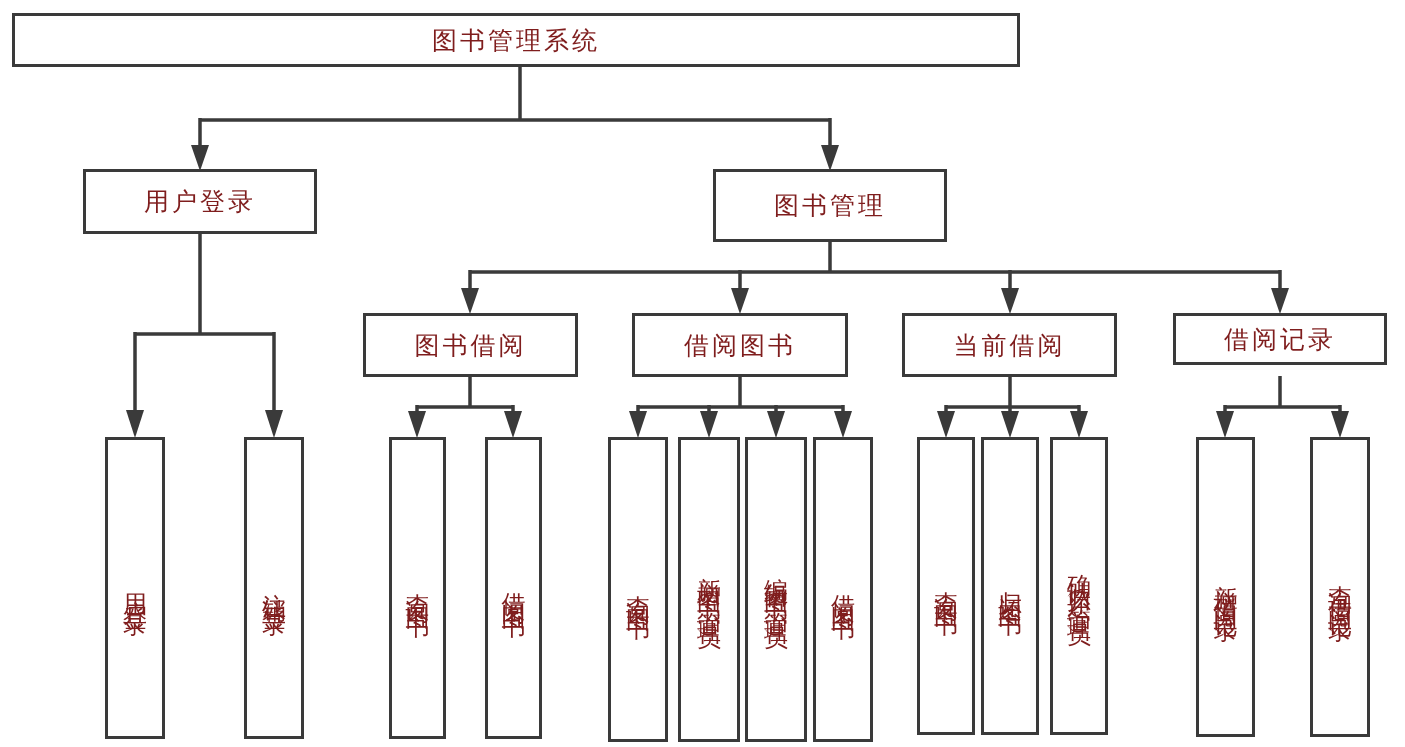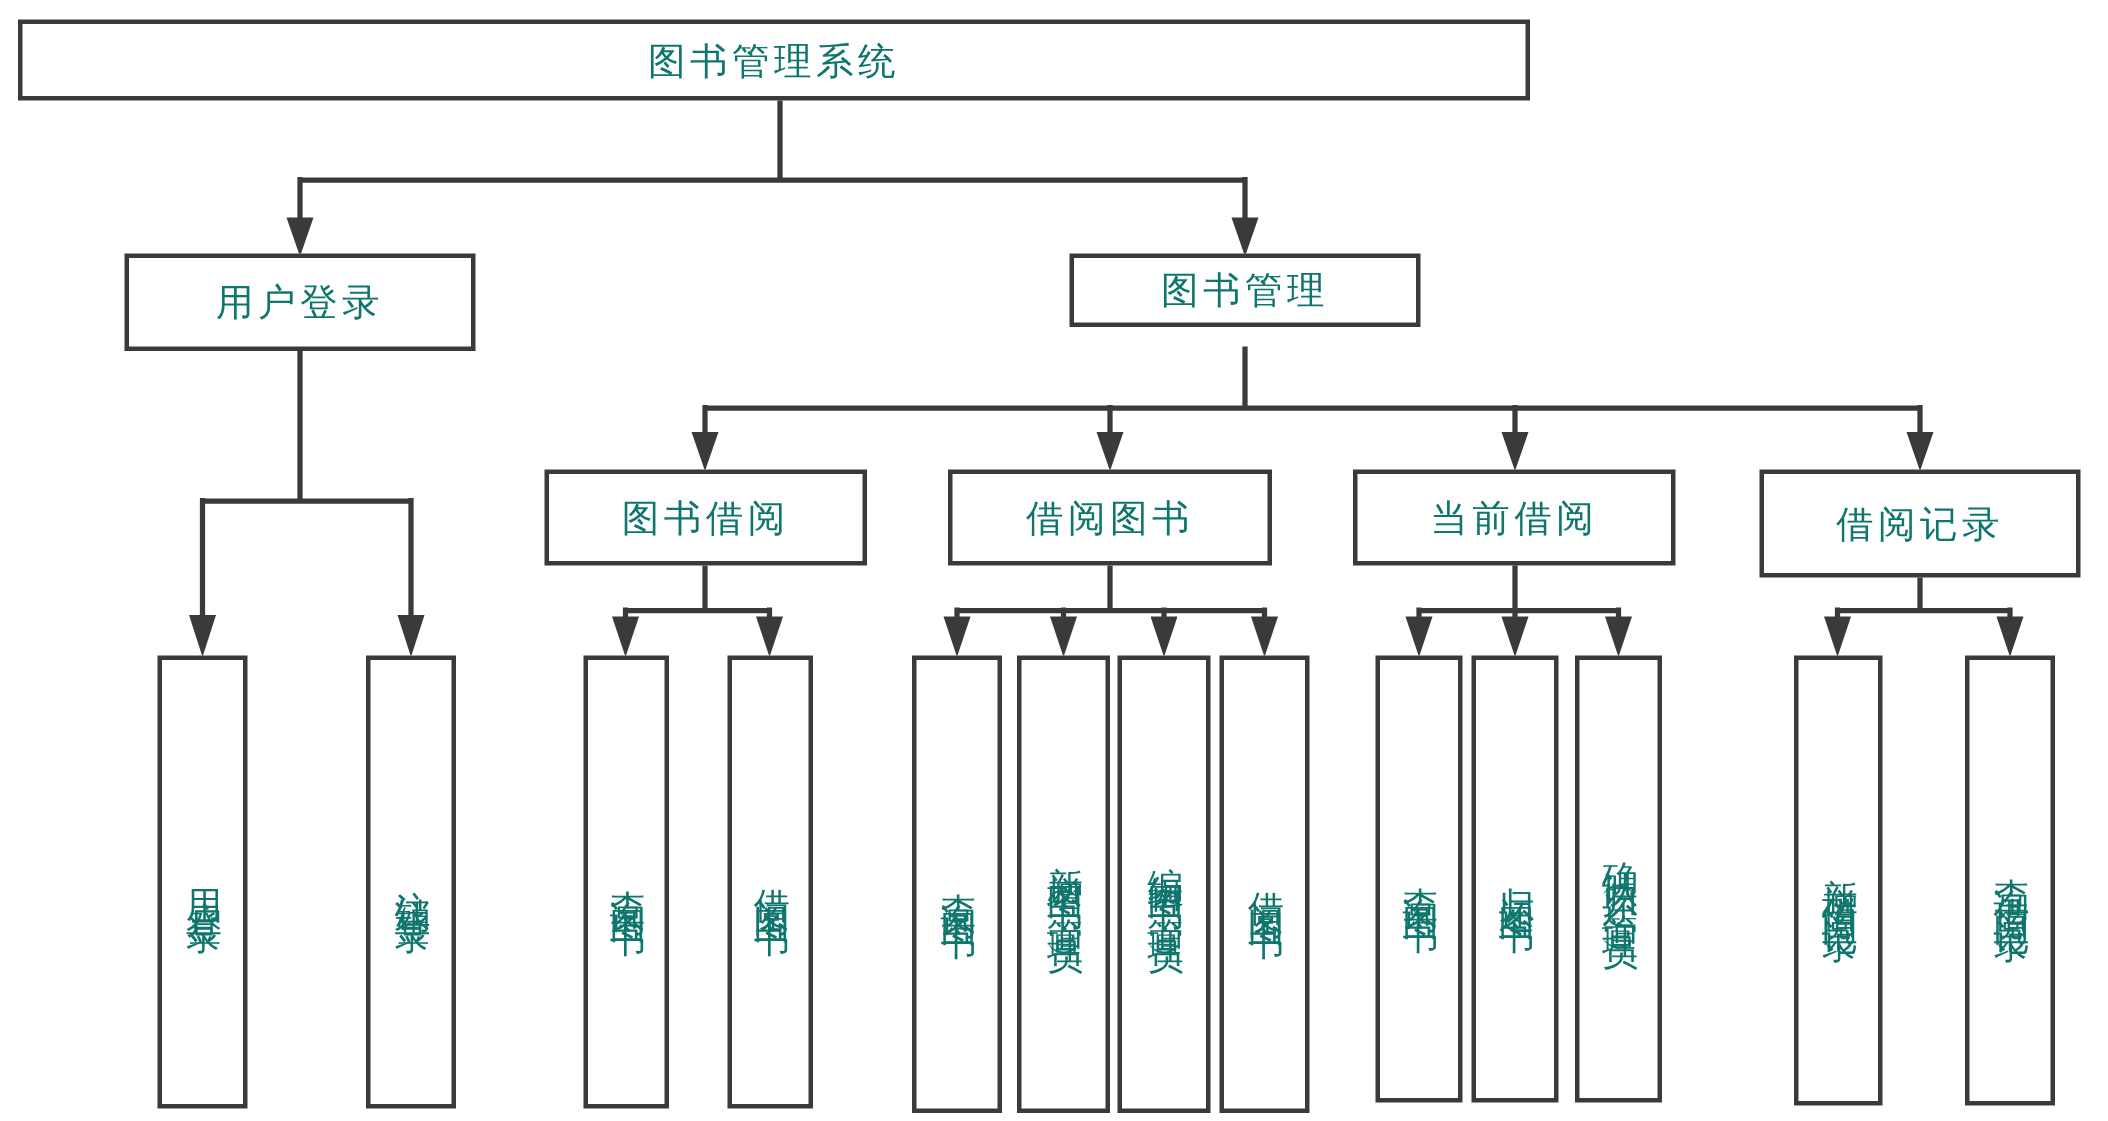--- a/index.html
+++ b/index.html
@@ -14,21 +14,21 @@
   .connectors {
     position: absolute;
     left: 0; top: 0;
     width: 1405px; height: 747px;
   }
   .box {
     position: absolute;
     box-sizing: border-box;
     border: 3px solid #3a3a3a;
     background: #ffffff;
-    color: #0f766e;
+    color: #7f1d1d;
     display: flex;
     align-items: center;
     justify-content: center;
     text-align: left;
   }
   .h-box {
     font-size: 25px;
     letter-spacing: 3px;
   }
   .v-box {
@@ -89,26 +89,26 @@
       <polygon points="1001,411 1019,411 1010,438"></polygon>
       <polygon points="1070,411 1088,411 1079,438"></polygon>
       <polygon points="1216,411 1234,411 1225,438"></polygon>
       <polygon points="1331,411 1349,411 1340,438"></polygon>
     </g>
   </svg>
 
   <div class="box h-box" style="left:12px; top:13px; width:1008px; height:54px;">图书管理系统</div>
 
   <div class="box h-box" style="left:83px; top:169px; width:234px; height:65px;">用户登录</div>
-  <div class="box h-box" style="left:713px; top:169px; width:234px; height:49px;">图书管理</div>
+  <div class="box h-box" style="left:713px; top:169px; width:234px; height:73px;">图书管理</div>
 
   <div class="box h-box" style="left:363px; top:313px; width:215px; height:64px;">图书借阅</div>
   <div class="box h-box" style="left:632px; top:313px; width:216px; height:64px;">借阅图书</div>
   <div class="box h-box" style="left:902px; top:313px; width:215px; height:64px;">当前借阅</div>
-  <div class="box h-box" style="left:1173px; top:313px; width:214px; height:72px;">借阅记录</div>
+  <div class="box h-box" style="left:1173px; top:313px; width:214px; height:52px;">借阅记录</div>
 
   <div class="box v-box" style="left:105px; top:437px; width:60px; height:302px;">用户登录</div>
   <div class="box v-box" style="left:244px; top:437px; width:60px; height:302px;">注销登录</div>
 
   <div class="box v-box" style="left:389px; top:437px; width:57px; height:302px;">查询图书</div>
   <div class="box v-box" style="left:485px; top:437px; width:57px; height:302px;">借阅图书</div>
 
   <div class="box v-box" style="left:608px; top:437px; width:60px; height:305px;">查询图书</div>
   <div class="box v-box" style="left:678px; top:437px; width:62px; height:305px;">新增图书（管理员）</div>
   <div class="box v-box" style="left:745px; top:437px; width:62px; height:305px;">编辑图书（管理员）</div>

